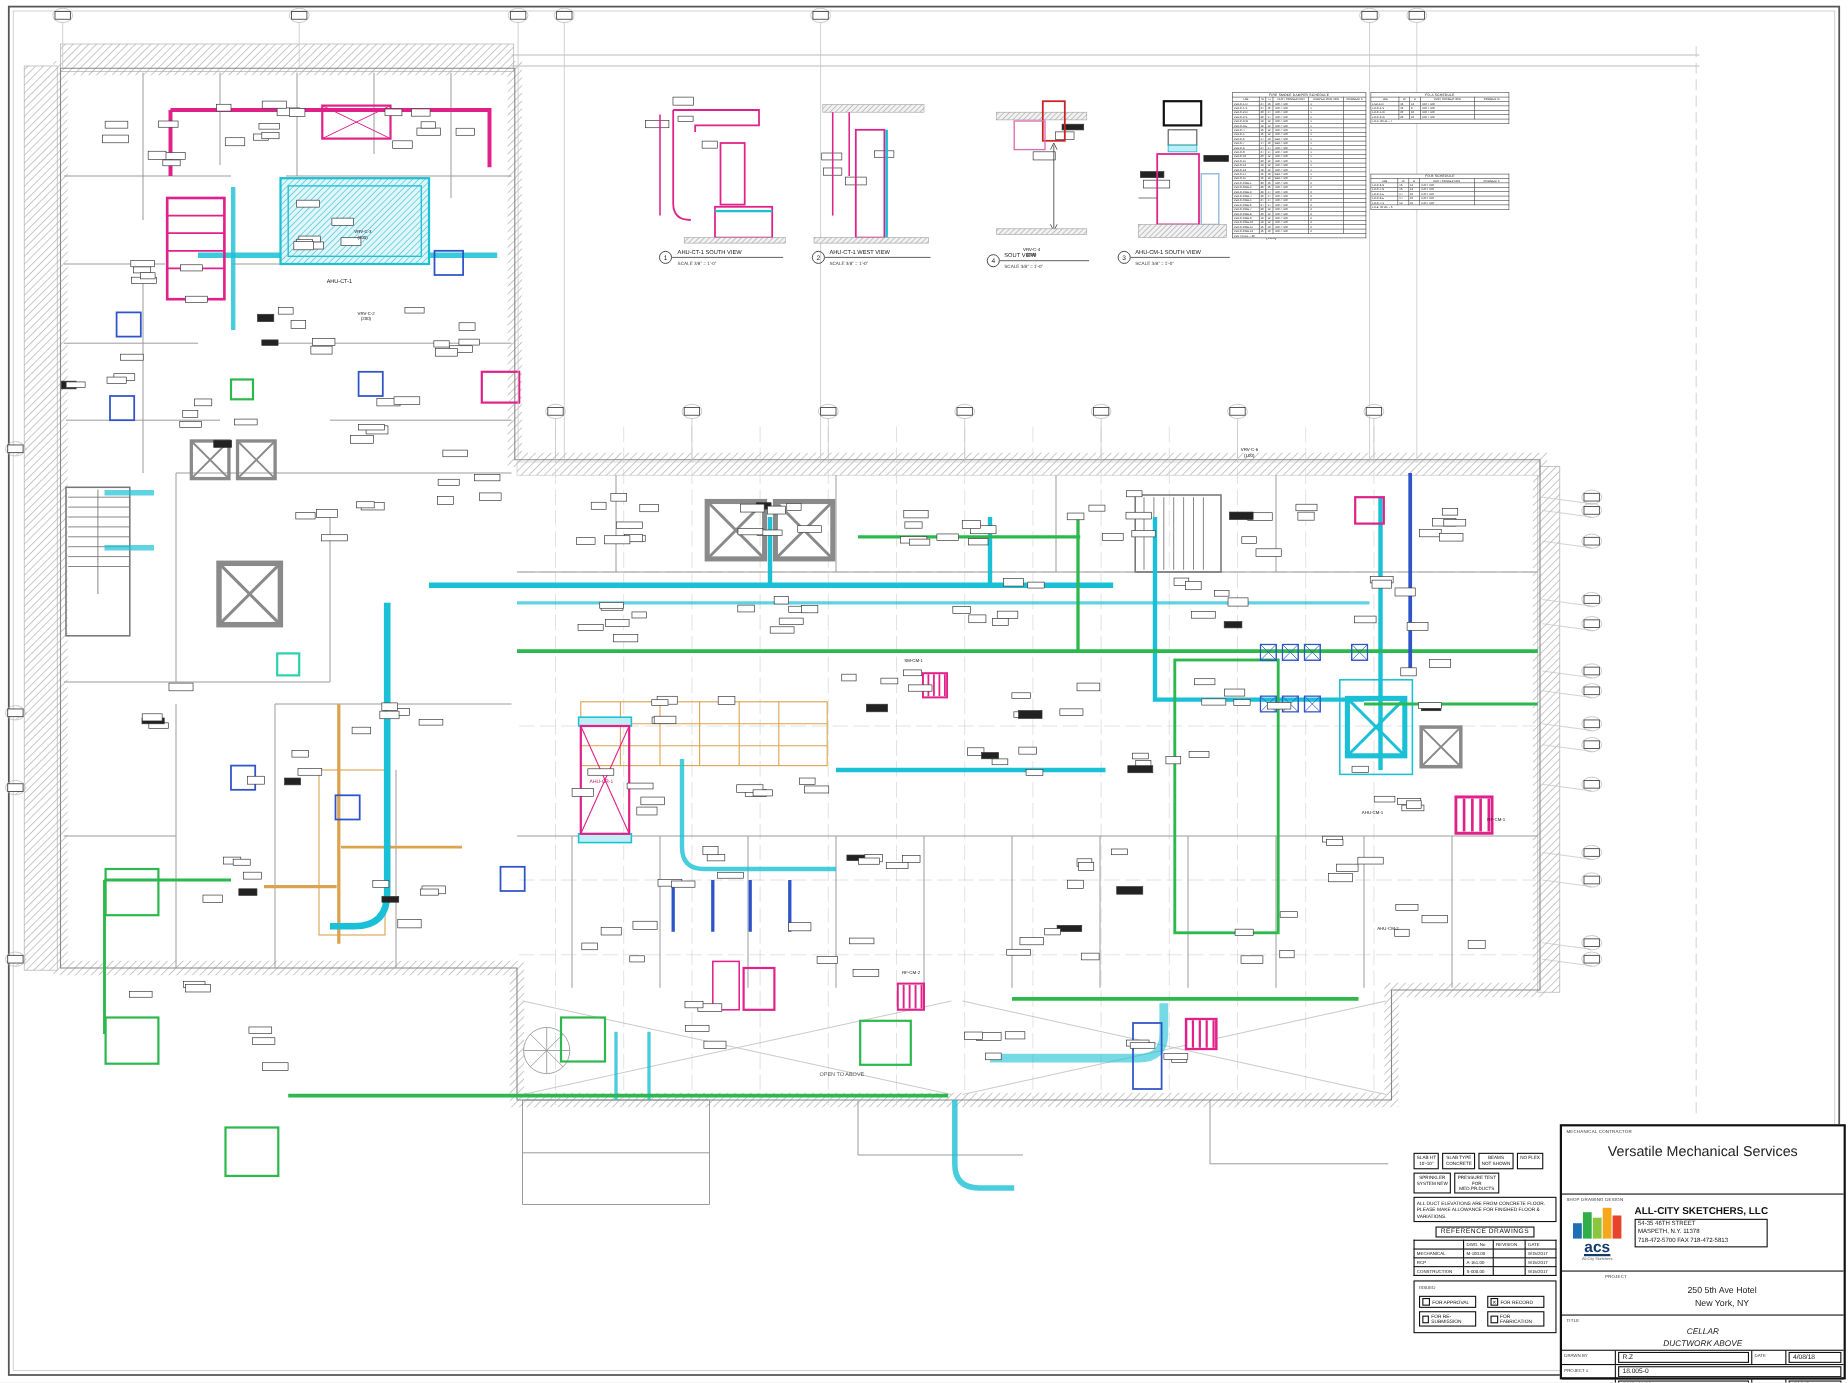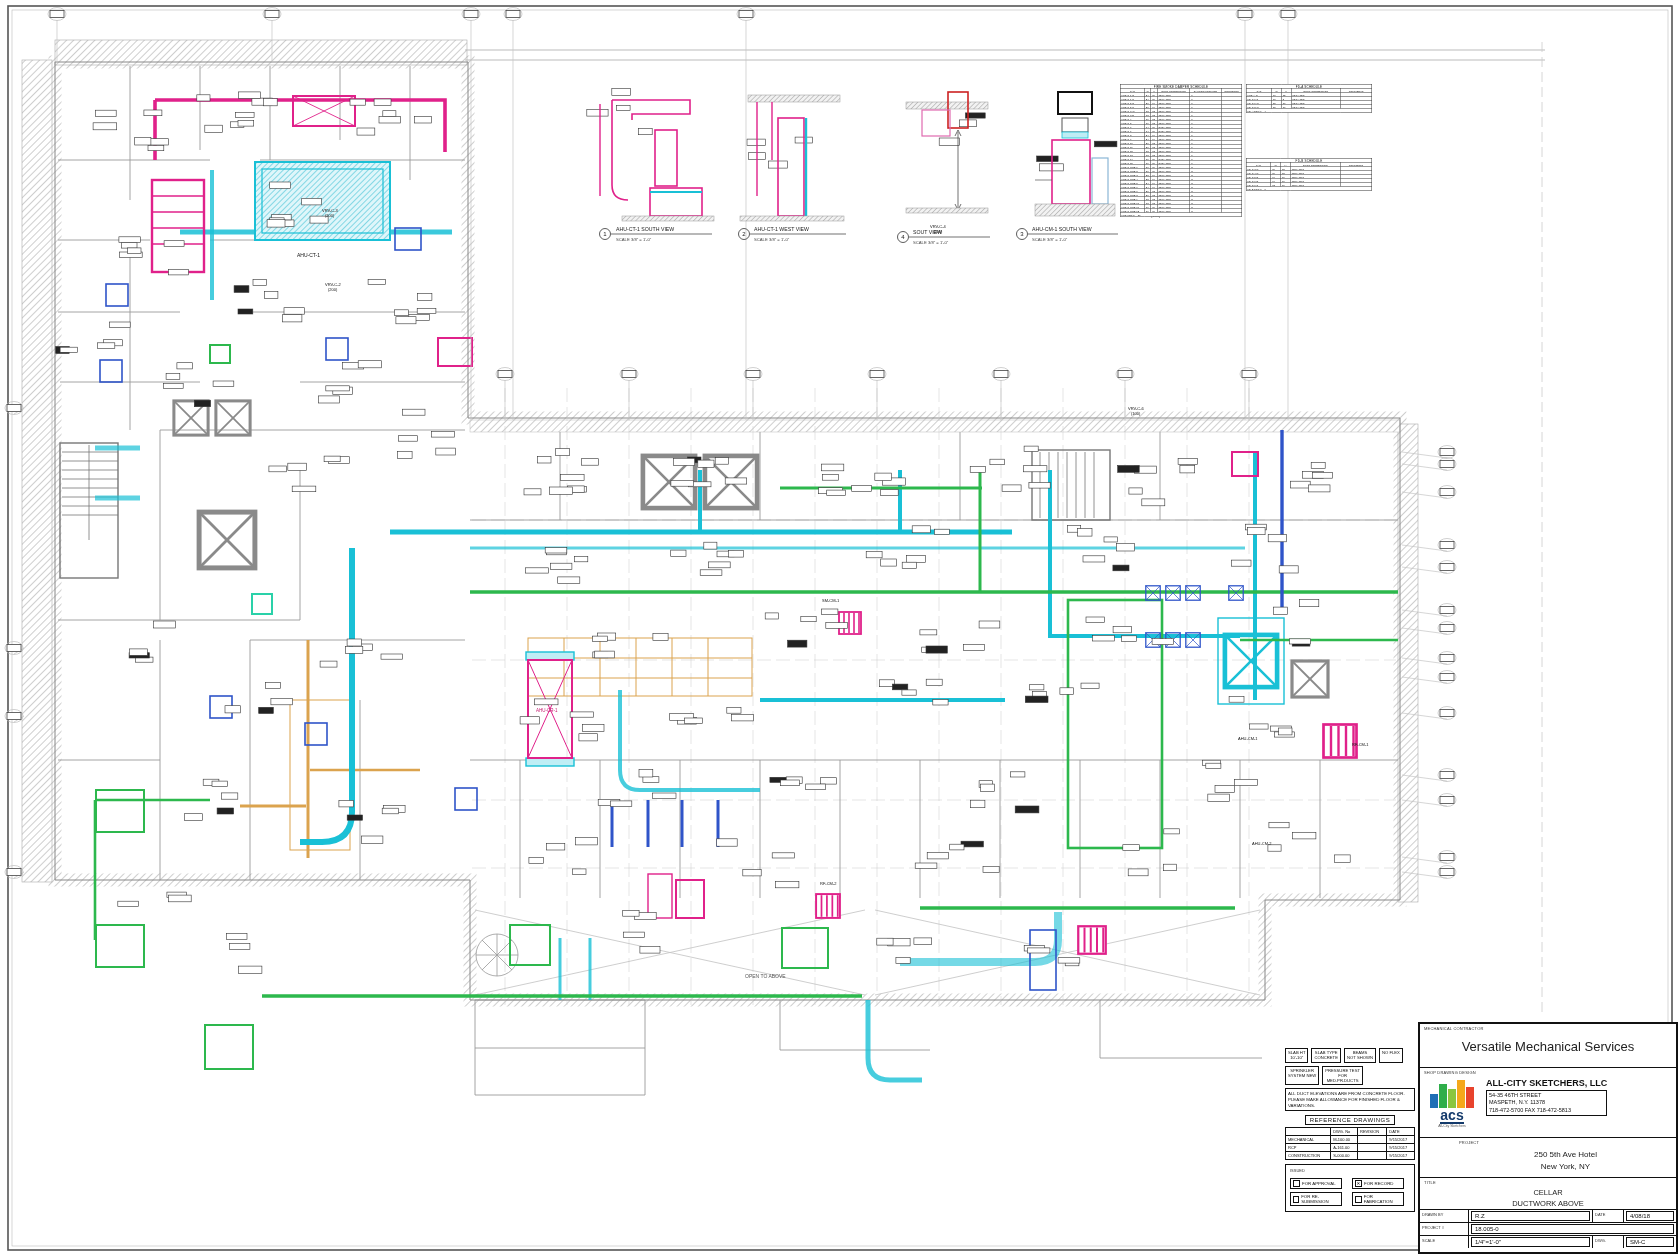--- a/index.html
+++ b/index.html
@@ -7,21 +7,21 @@
   #planSvg{position:absolute;left:0;top:0;}
   .abs{position:absolute;}
   .lbl{font-size:4px;color:#333;letter-spacing:.2px;}
   
   #titleblock{left:1418px;top:1022px;width:256px;height:228px;border:2.4px solid #111;background:#fff;}
   .tb-row{border-bottom:1.6px solid #111;position:relative;box-sizing:border-box;padding:2px 4px;}
   .company{font-size:13px;color:#222;text-align:center;margin-top:8px;}
   .designer-name{font-size:9px;font-weight:bold;color:#111;text-align:center;}
   .addr{font-size:5.5px;color:#111;border:1px solid #111;padding:1px 2px;line-height:1.35;}
   .proj{font-size:8px;text-align:center;color:#222;line-height:1.5;margin-top:4px;}
-  .ttl{font-size:7.5px;text-align:center;color:#222;line-height:1.5;margin-top:2px;}
+  .ttl{font-size:7.5px;text-align:center;color:#222;line-height:1.5;margin-top:2px;font-style:italic;}
   .kv{display:flex;border-bottom:1.2px solid #111;}
   .kv:last-child{border-bottom:none;}
   .kv .k{width:44px;font-size:4px;color:#333;padding:2px 2px;border-right:1px solid #111;}
   .kv .v{font-size:6px;color:#111;padding:1px 3px;border:1px solid #111;margin:1px 2px;background:#fff;min-width:40px;}
   .kv .k2{width:26px;font-size:4px;color:#333;padding:2px 2px;border-left:1px solid #111;border-right:1px solid #111;}
   
   #notes{left:1285px;top:1048px;width:130px;height:202px;font-size:4.5px;color:#111;}
   .stampbox{border:1px solid #111;background:#fff;padding:1px 2px;text-align:center;font-size:4.2px;line-height:1.25;display:inline-block;}
   .notepara{border:1px solid #111;padding:2px;font-size:4.4px;line-height:1.3;margin-top:3px;background:#fff;}
   .refhdr{border:1px solid #111;display:inline-block;padding:1px 4px;font-size:6px;letter-spacing:.5px;margin-top:4px;background:#fff;}
@@ -1233,21 +1233,21 @@
           </div>
           <div class="chk">
             <span class="box"></span>
             <span>FOR  FABRICATION</span>
           </div>
         </div>
   </div>
 </div>
 
 <div id="titleblock" class="abs">
-  <div class="tb-row" style="height:44px;">
+  <div class="tb-row" style="height:62px;">
     <div class="lbl">MECHANICAL CONTRACTOR</div>
     <div class="company">Versatile Mechanical Services</div>
   </div>
   <div class="tb-row" style="height:70px;">
     <div class="lbl">SHOP DRAWING DESIGN</div>
     <div style="display:flex;gap:6px;margin-top:3px;align-items:flex-start;">
       <div class="logo">
         <div class="bars">
           <div style="height:14px;background:#1f6fb5;"></div>
           <div style="height:24px;background:#2fae4a;"></div>

